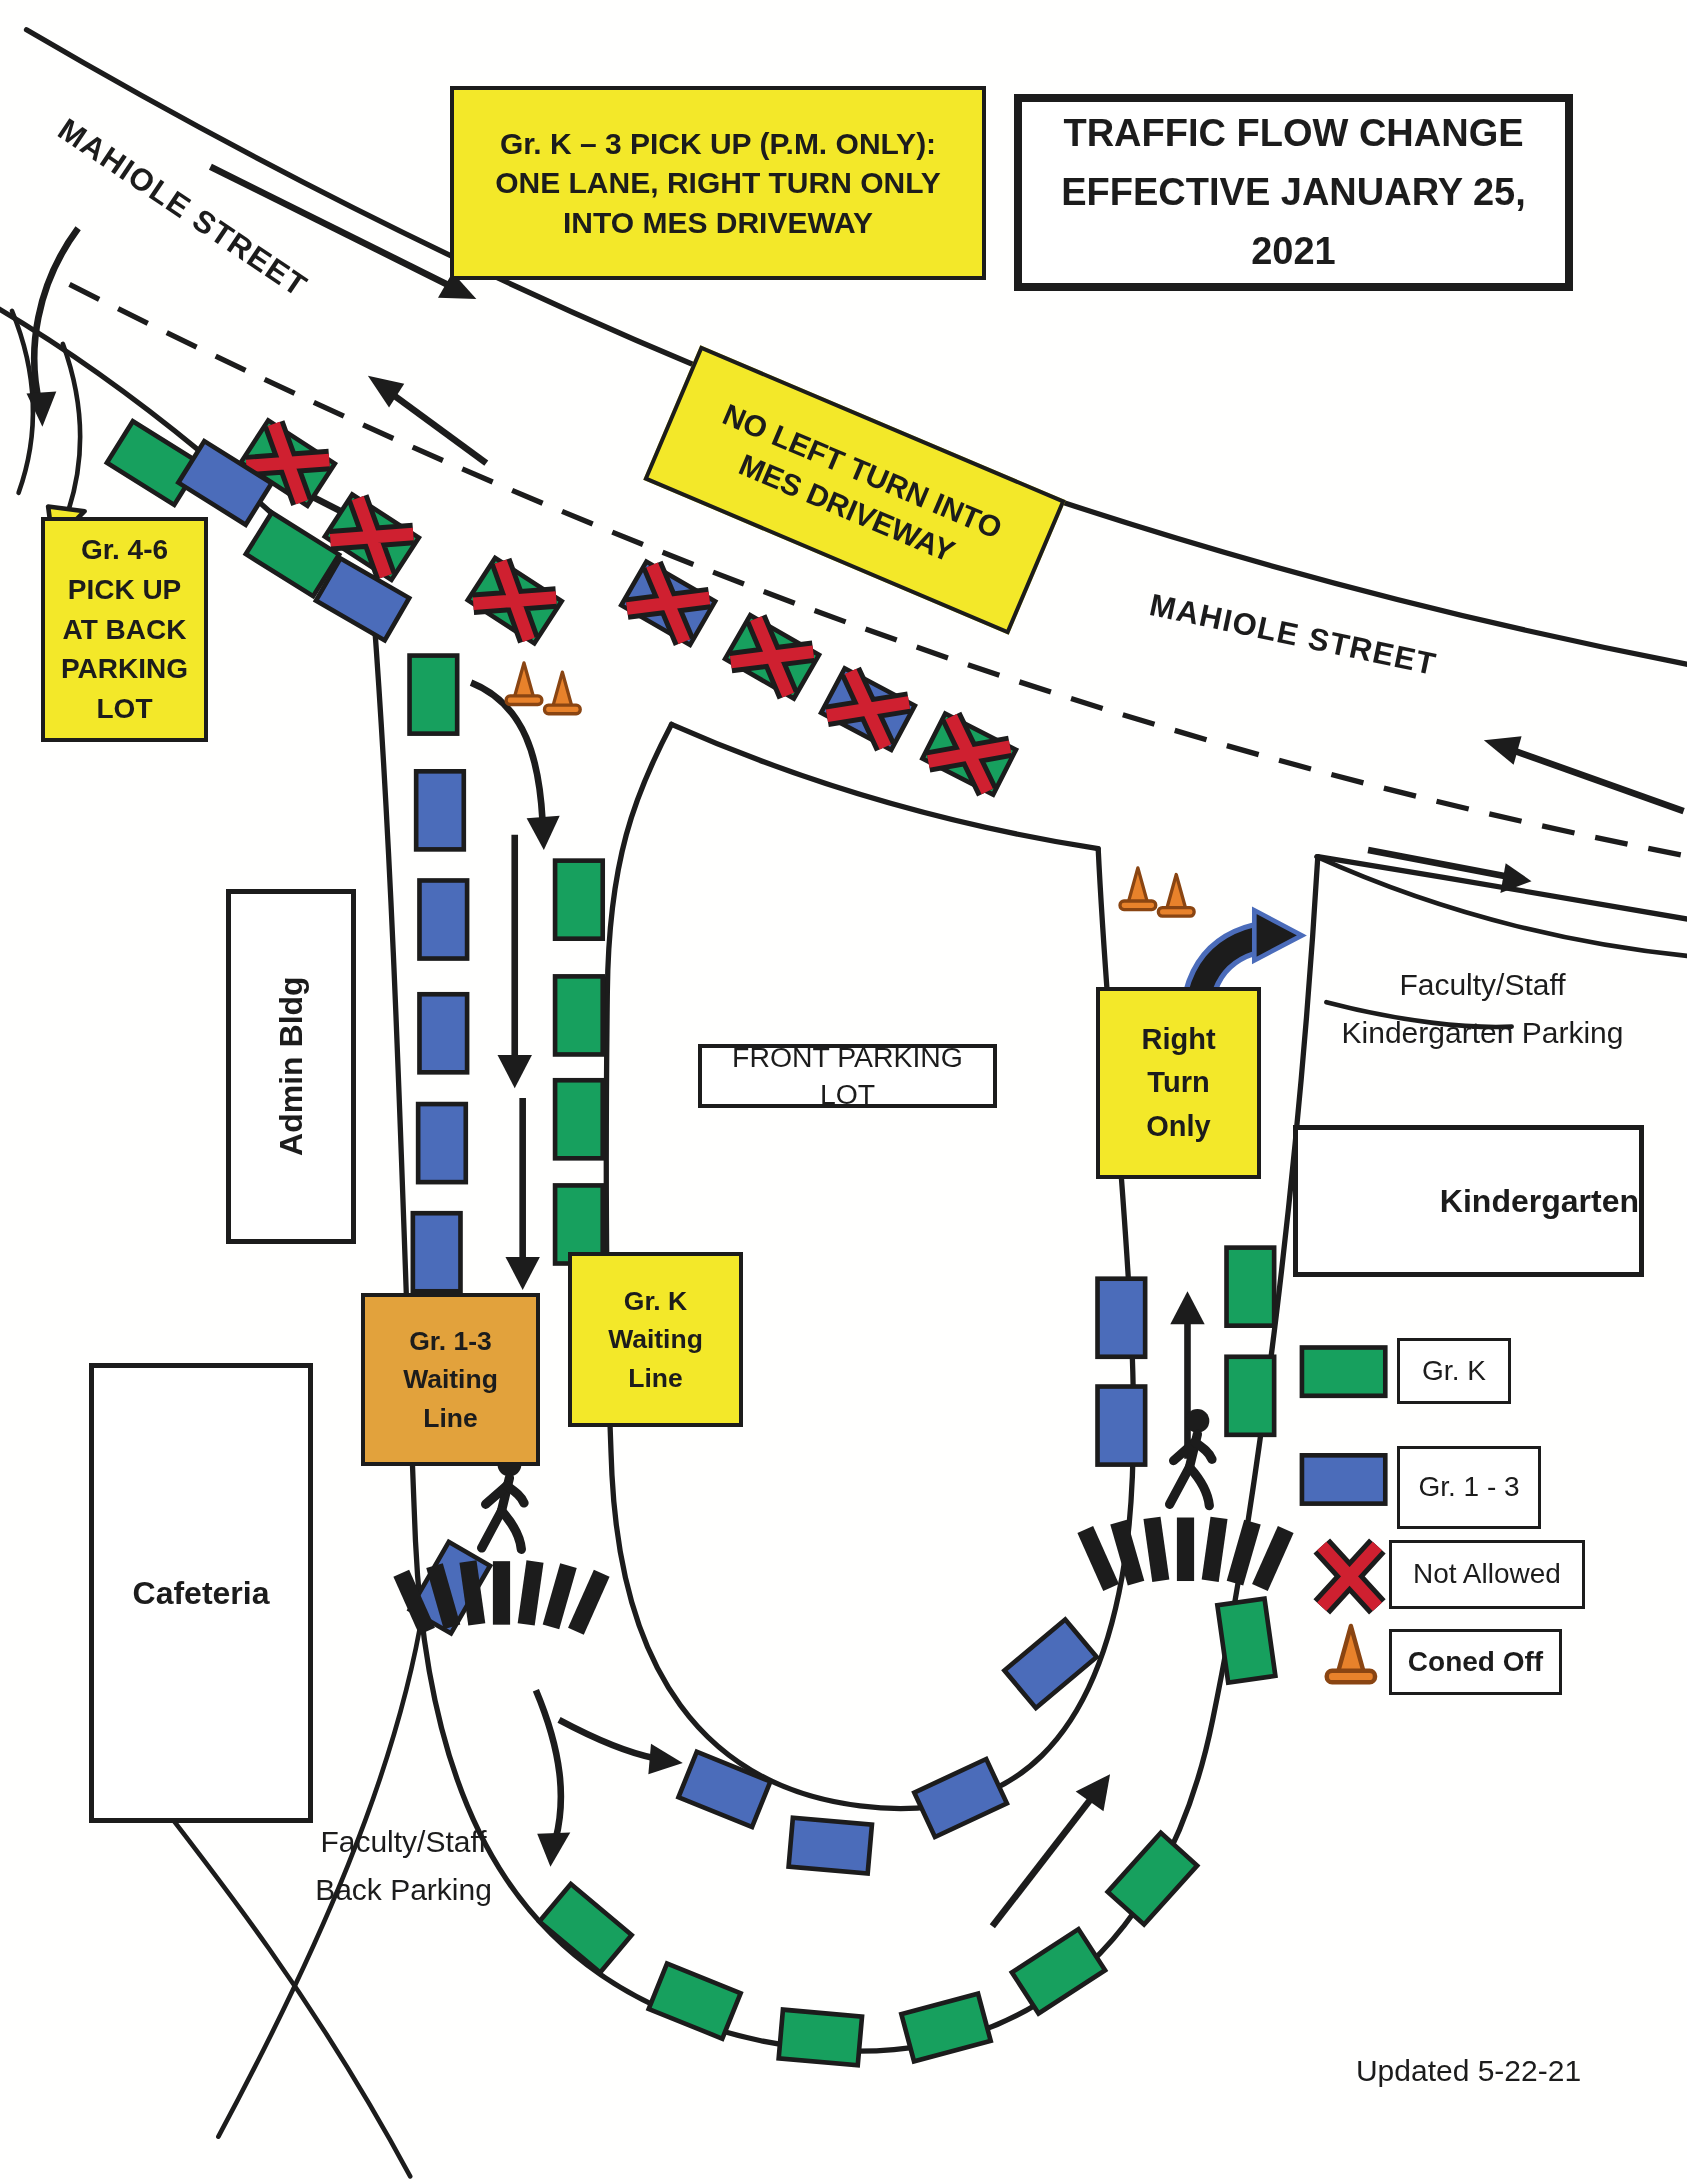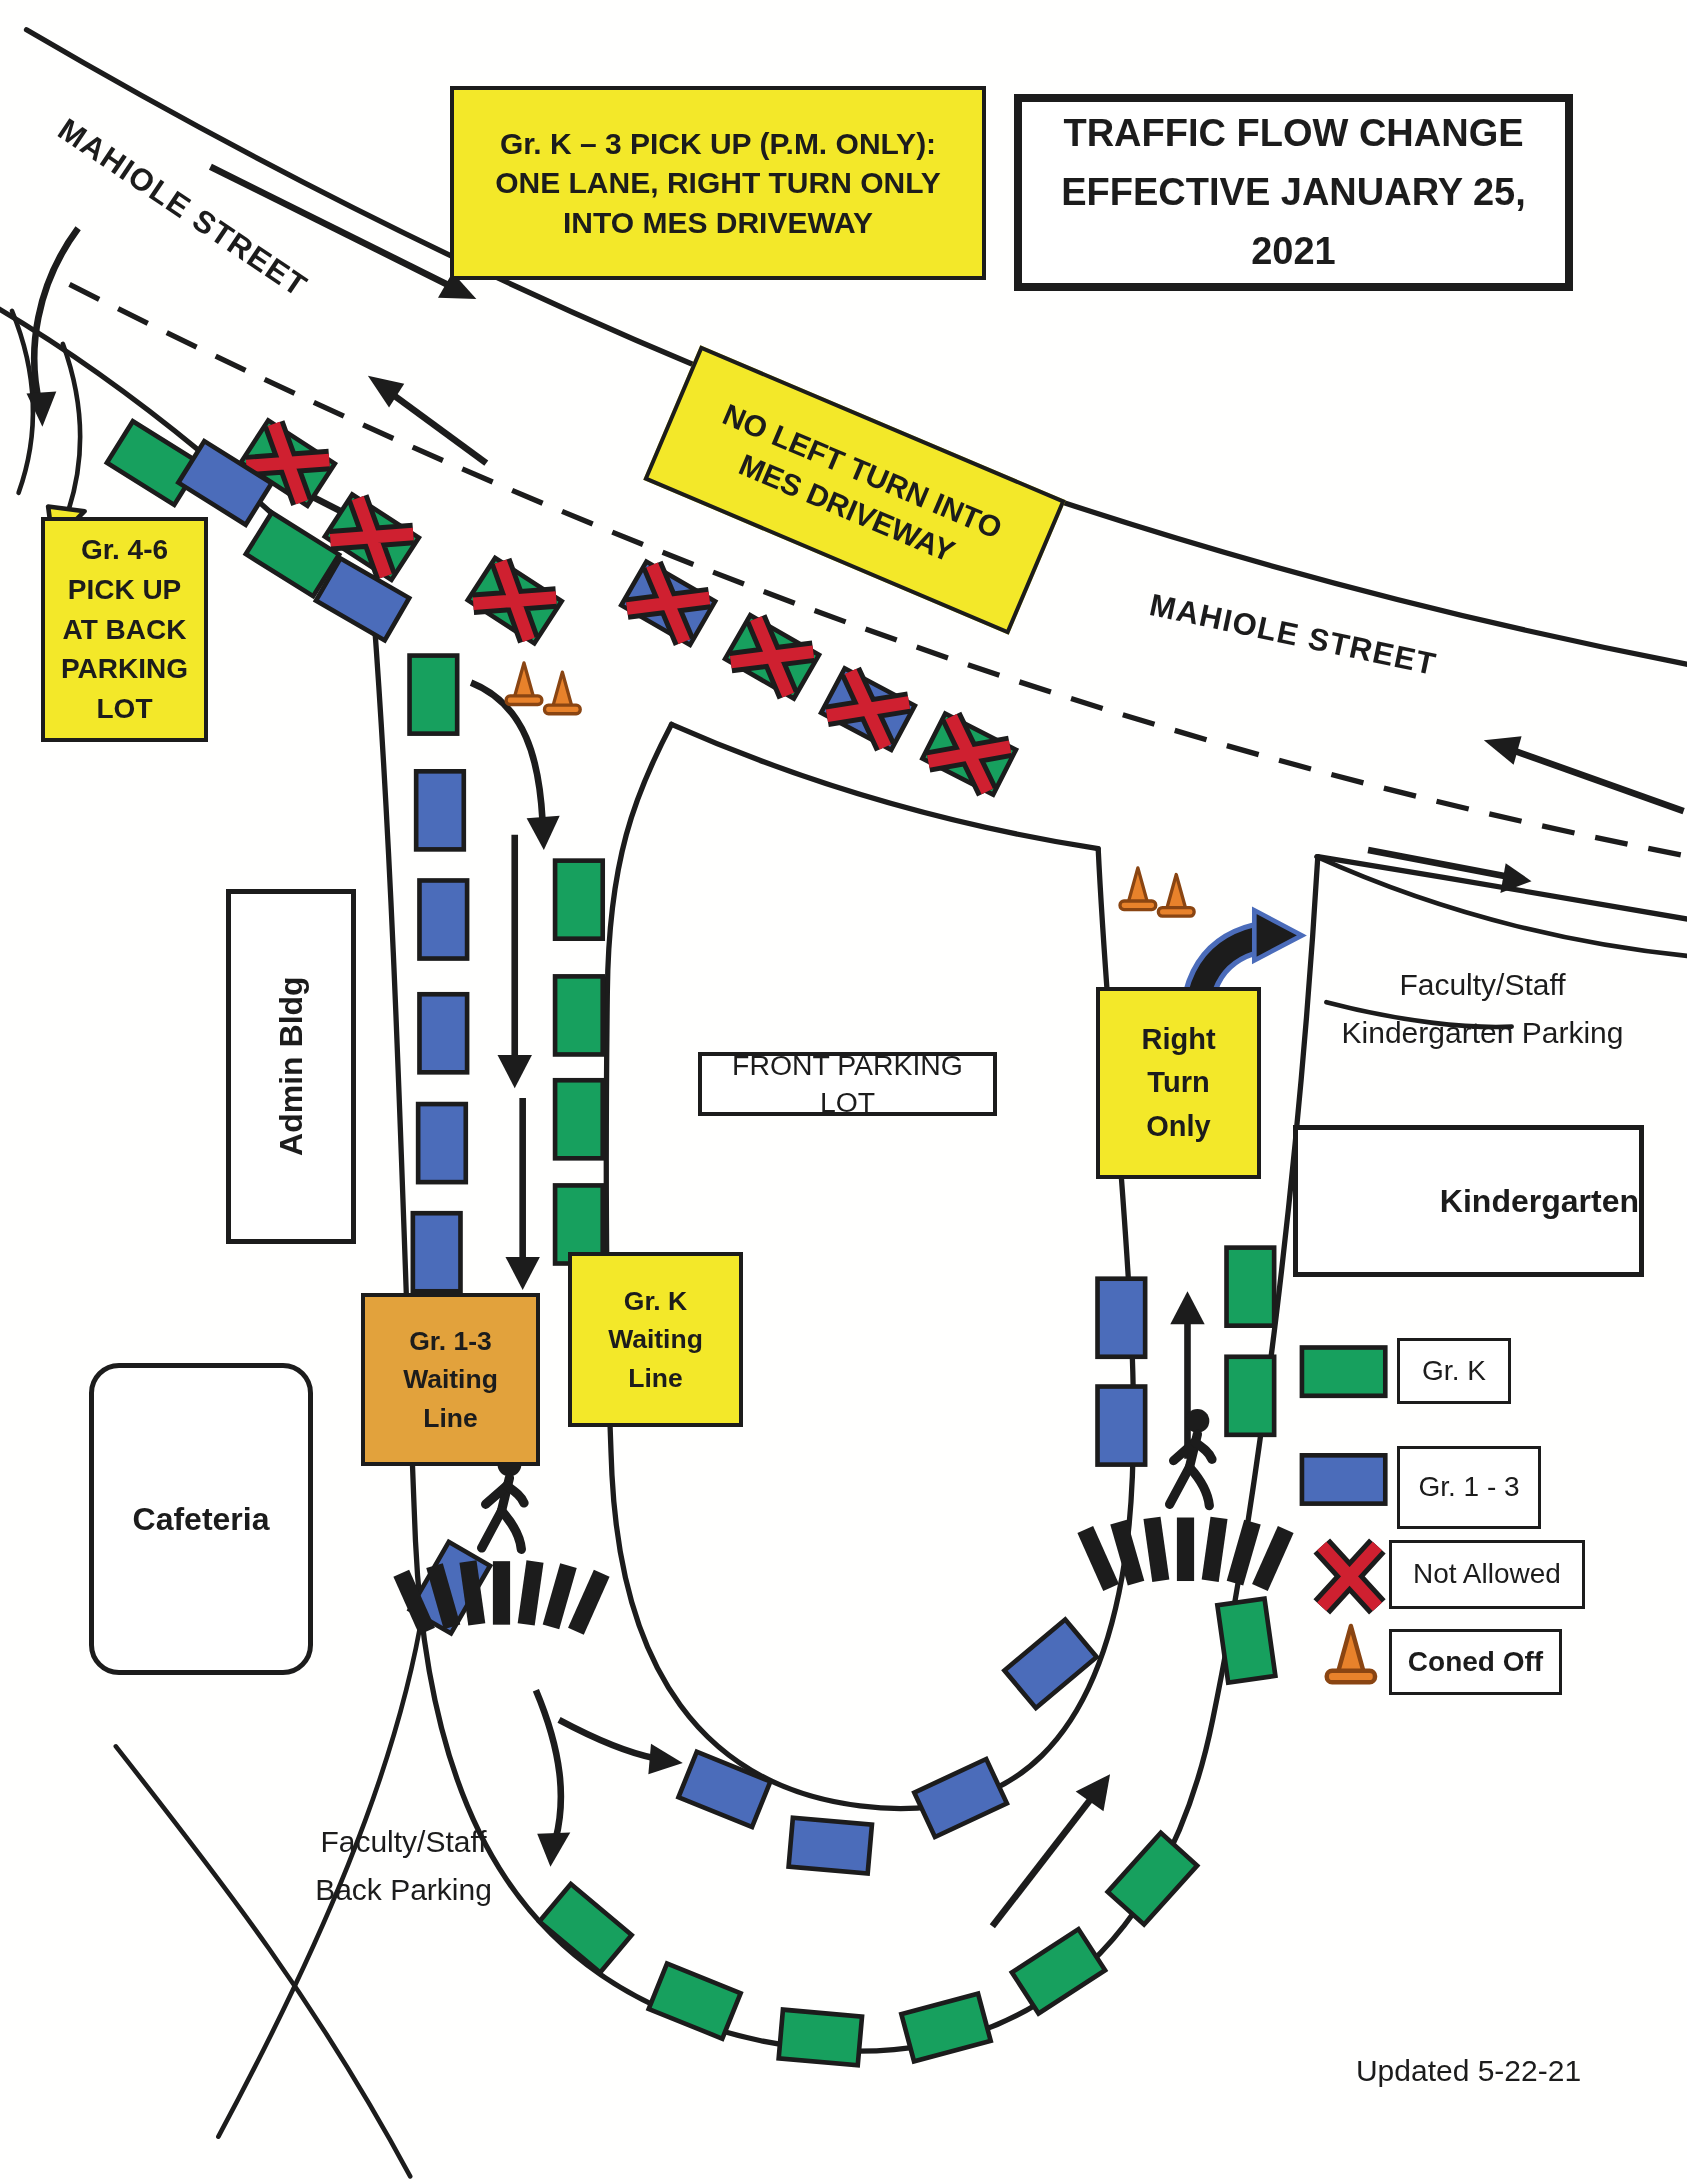--- a/index.html
+++ b/index.html
@@ -391,21 +391,21 @@
     <div>PICK UP</div>
     <div>AT BACK</div>
     <div>PARKING</div>
     <div>LOT</div>
   </div>
 
   <div class="box white" style="left:226px;top:889px;width:130px;height:355px;border-width:5.3px;">
     <div style="transform:rotate(-90deg);font-size:32px;white-space:nowrap;">Admin Bldg</div>
   </div>
 
-  <div class="box white" style="left:698px;top:1044px;width:299px;height:64px;font-size:28.4px;font-weight:normal;border-width:4.6px;margin-top:8px;">
+  <div class="box white" style="left:698px;top:1044px;width:299px;height:64px;font-size:28.4px;font-weight:normal;border-width:4.6px;">
     <div>FRONT PARKING LOT</div>
   </div>
 
   <div class="box yellow" style="left:1096px;top:987px;width:165px;height:192px;font-size:29px;line-height:1.5;">
     <div>Right</div>
     <div>Turn</div>
     <div>Only</div>
   </div>
 
   <div class="box plain" style="left:1317px;top:956px;width:331px;height:106px;font-size:30px;font-weight:normal;line-height:1.6;">
@@ -422,21 +422,21 @@
     <div>Waiting</div>
     <div>Line</div>
   </div>
 
   <div class="box yellow" style="left:568px;top:1252px;width:175px;height:175px;font-size:26.5px;line-height:1.45;">
     <div>Gr. K</div>
     <div>Waiting</div>
     <div>Line</div>
   </div>
 
-  <div class="box white" style="left:89px;top:1363px;width:224px;height:312px;font-size:32px;border-width:5.3px;border-radius:30px;">
+  <div class="box white" style="left:89px;top:1363px;width:224px;height:460px;font-size:32px;border-width:5.3px;">
     <div>Cafeteria</div>
   </div>
 
   <div class="box white" style="left:1397px;top:1338px;width:114px;height:66px;font-size:28px;font-weight:normal;border-width:3.3px;">
     <div>Gr. K</div>
   </div>
   <div class="box white" style="left:1397px;top:1446px;width:144px;height:83px;font-size:28px;font-weight:normal;border-width:3.3px;">
     <div>Gr. 1 - 3</div>
   </div>
   <div class="box white" style="left:1389px;top:1540px;width:196px;height:69px;font-size:28px;font-weight:normal;border-width:3.3px;">

